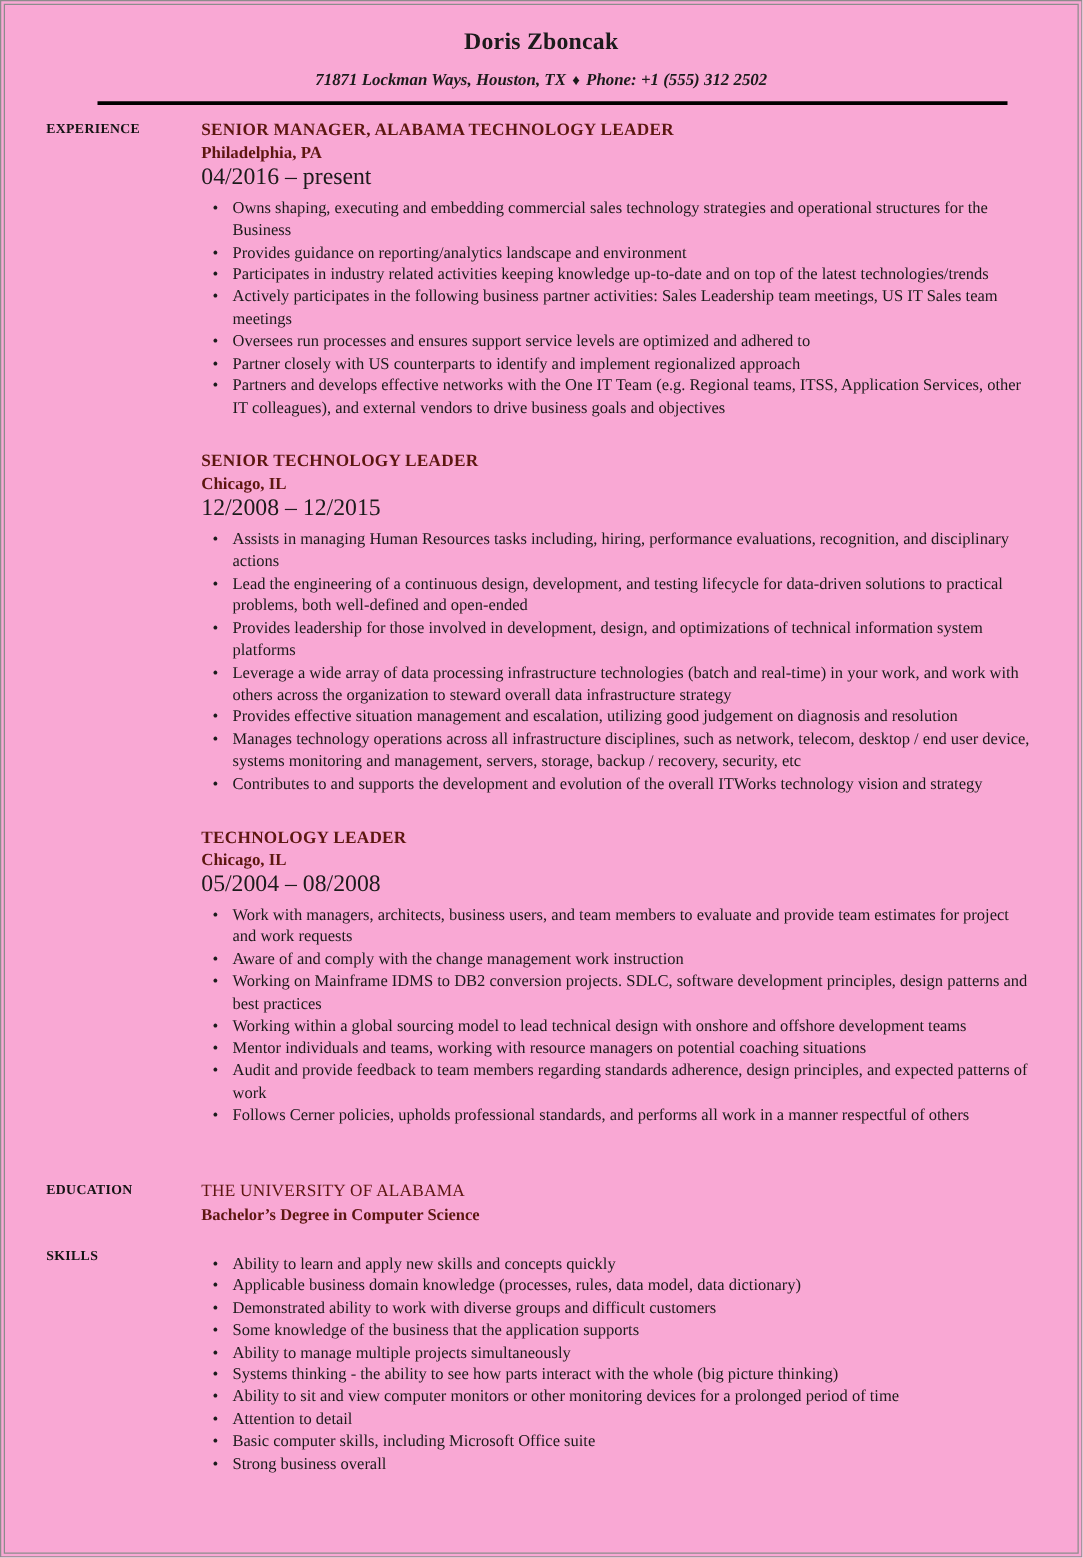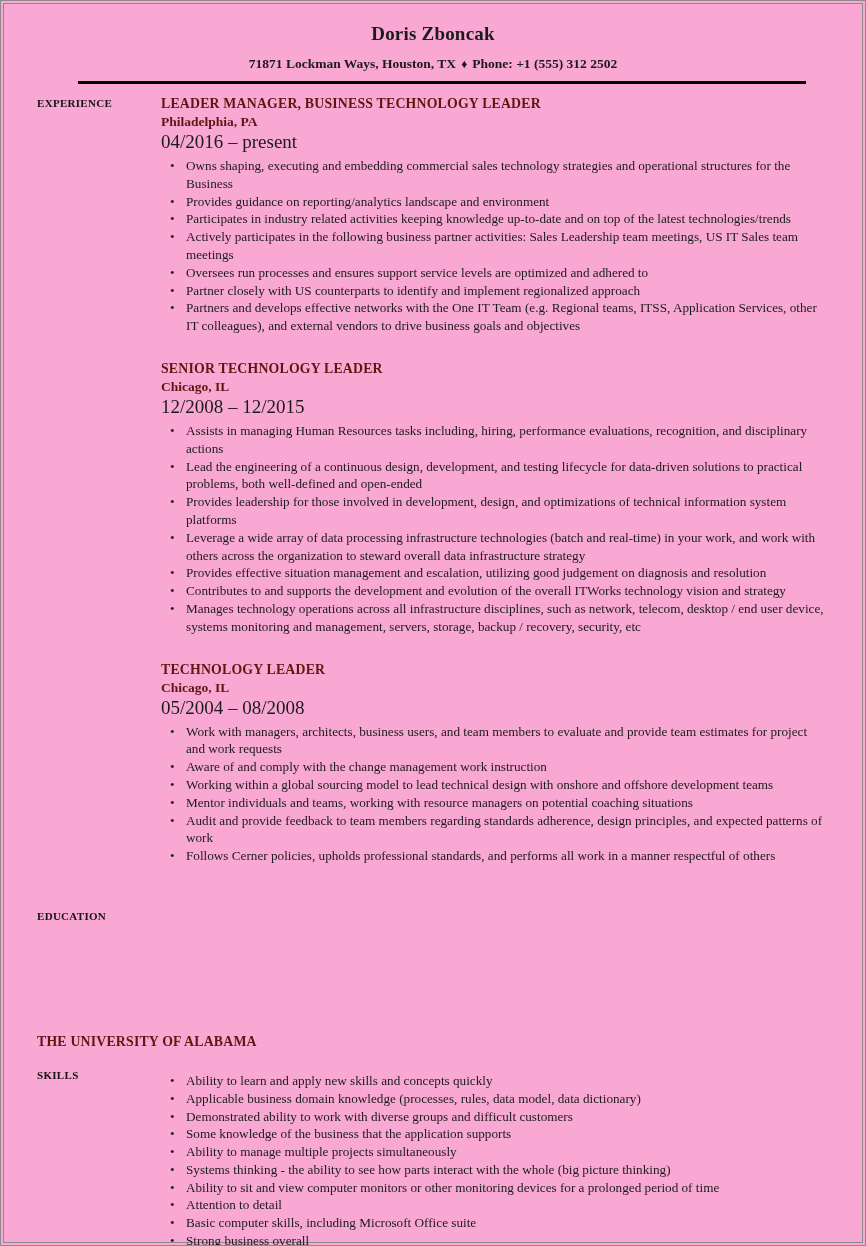--- a/index.html
+++ b/index.html
@@ -22,36 +22,36 @@
   .page::before{
     content:"";
     position:absolute;inset:2px;
     border:1px solid var(--border);
     pointer-events:none;
   }
 
   
   .header{text-align:center;padding-top:22px;}
   .name{margin:0;font-size:19px;font-weight:bold;letter-spacing:.2px;}
-  .contact{margin-top:11px;font-size:13.5px;font-weight:bold;}
+  .contact{margin-top:11px;font-size:13.5px;font-weight:bold;font-style:italic;}
   .contact .diamond{padding:0 5px;font-size:12px;}
   .rule{height:3px;background:var(--rule);margin:9px 59px 0 77px;}
 
   
   .content{padding:12px 36px 0 36px;}
   .section{display:flex;align-items:flex-start;}
   .section-label{
     flex:0 0 124px;width:124px;
     font-size:11px;font-weight:bold;letter-spacing:.3px;
     padding-top:1px;color:#141414;
   }
   .section-body{flex:1;min-width:0;}
 
   .section-experience{margin-top:0;}
-  .section-education{margin-top:44px;flex-direction:column;}
+  .section-education{margin-top:44px;}
   .section-skills{margin-top:18px;}
 
   
   .job{margin-bottom:26px;}
   .job:last-child{margin-bottom:0;}
   .job-title{margin:0;font-size:13.8px;font-weight:bold;color:var(--heading);letter-spacing:.2px;}
   .job-location{margin-top:2px;font-size:13.5px;font-weight:bold;color:var(--heading);}
   .job-dates{margin-top:1px;font-size:19px;}
 
   ul.bullets{margin:4px 0 0 0;padding:0;list-style:none;}
@@ -59,21 +59,21 @@
     position:relative;
     font-size:13.2px;line-height:17.8px;
     padding-left:25px;
   }
   .bullets li::before{
     content:"\2022";
     position:absolute;left:9px;top:0;
   }
 
   
-  .school{font-size:13.8px;font-weight:bold;color:var(--heading);letter-spacing:.2px;}
+  .school{font-size:13.8px;font-weight:normal;color:var(--heading);letter-spacing:.2px;}
   .degree{margin-top:3px;font-size:13.2px;font-weight:bold;color:var(--heading);}
 </style>
 </head>
 <body>
 
 <div class="page">
 
   <div class="header">
     <h1 class="name">Doris Zboncak</h1>
     <div class="contact">
@@ -81,21 +81,21 @@
     </div>
     <div class="rule"></div>
   </div>
 
   <div class="content">
 
     <div class="section section-experience">
       <div class="section-label">EXPERIENCE</div>
       <div class="section-body">
   <section class="job">
-    <h3 class="job-title">LEADER MANAGER, BUSINESS TECHNOLOGY LEADER</h3>
+    <h3 class="job-title">SENIOR MANAGER, ALABAMA TECHNOLOGY LEADER</h3>
     <div class="job-location">Philadelphia, PA</div>
     <div class="job-dates">04/2016 – present</div>
     <ul class="bullets">
               <li class="bullet">Owns shaping, executing and embedding commercial sales technology strategies and operational structures for the Business</li>
               <li class="bullet">Provides guidance on reporting/analytics landscape and environment</li>
               <li class="bullet">Participates in industry related activities keeping knowledge up-to-date and on top of the latest technologies/trends</li>
               <li class="bullet">Actively participates in the following business partner activities: Sales Leadership team meetings, US IT Sales team meetings</li>
               <li class="bullet">Oversees run processes and ensures support service levels are optimized and adhered to</li>
               <li class="bullet">Partner closely with US counterparts to identify and implement regionalized approach</li>
               <li class="bullet">Partners and develops effective networks with the One IT Team (e.g. Regional teams, ITSS, Application Services, other IT colleagues), and external vendors to drive business goals and objectives</li>
@@ -105,45 +105,47 @@
   <section class="job">
     <h3 class="job-title">SENIOR TECHNOLOGY LEADER</h3>
     <div class="job-location">Chicago, IL</div>
     <div class="job-dates">12/2008 – 12/2015</div>
     <ul class="bullets">
               <li class="bullet">Assists in managing Human Resources tasks including, hiring, performance evaluations, recognition, and disciplinary actions</li>
               <li class="bullet">Lead the engineering of a continuous design, development, and testing lifecycle for data-driven solutions to practical problems, both well-defined and open-ended</li>
               <li class="bullet">Provides leadership for those involved in development, design, and optimizations of technical information system platforms</li>
               <li class="bullet">Leverage a wide array of data processing infrastructure technologies (batch and real-time) in your work, and work with others across the organization to steward overall data infrastructure strategy</li>
               <li class="bullet">Provides effective situation management and escalation, utilizing good judgement on diagnosis and resolution</li>
+              <li class="bullet">Manages technology operations across all infrastructure disciplines, such as network, telecom, desktop / end user device, systems monitoring and management, servers, storage, backup / recovery, security, etc</li>
               <li class="bullet">Contributes to and supports the development and evolution of the overall ITWorks technology vision and strategy</li>
-              <li class="bullet">Manages technology operations across all infrastructure disciplines, such as network, telecom, desktop / end user device, systems monitoring and management, servers, storage, backup / recovery, security, etc</li>
             </ul>
   </section>
 
   <section class="job">
     <h3 class="job-title">TECHNOLOGY LEADER</h3>
     <div class="job-location">Chicago, IL</div>
     <div class="job-dates">05/2004 – 08/2008</div>
     <ul class="bullets">
               <li class="bullet">Work with managers, architects, business users, and team members to evaluate and provide team estimates for project and work requests</li>
               <li class="bullet">Aware of and comply with the change management work instruction</li>
+              <li class="bullet">Working on Mainframe IDMS to DB2 conversion projects. SDLC, software development principles, design patterns and best practices</li>
               <li class="bullet">Working within a global sourcing model to lead technical design with onshore and offshore development teams</li>
               <li class="bullet">Mentor individuals and teams, working with resource managers on potential coaching situations</li>
               <li class="bullet">Audit and provide feedback to team members regarding standards adherence, design principles, and expected patterns of work</li>
               <li class="bullet">Follows Cerner policies, upholds professional standards, and performs all work in a manner respectful of others</li>
             </ul>
   </section>
 </div>
     </div>
 
     <div class="section section-education">
       <div class="section-label">EDUCATION</div>
       <div class="section-body">
         <div class="school">THE UNIVERSITY OF ALABAMA</div>
+        <div class="degree">Bachelor’s Degree in Computer Science</div>
       </div>
     </div>
 
     <div class="section section-skills">
       <div class="section-label">SKILLS</div>
       <div class="section-body">
         <ul class="bullets">
             <li class="bullet">Ability to learn and apply new skills and concepts quickly</li>
             <li class="bullet">Applicable business domain knowledge (processes, rules, data model, data dictionary)</li>
             <li class="bullet">Demonstrated ability to work with diverse groups and difficult customers</li>

